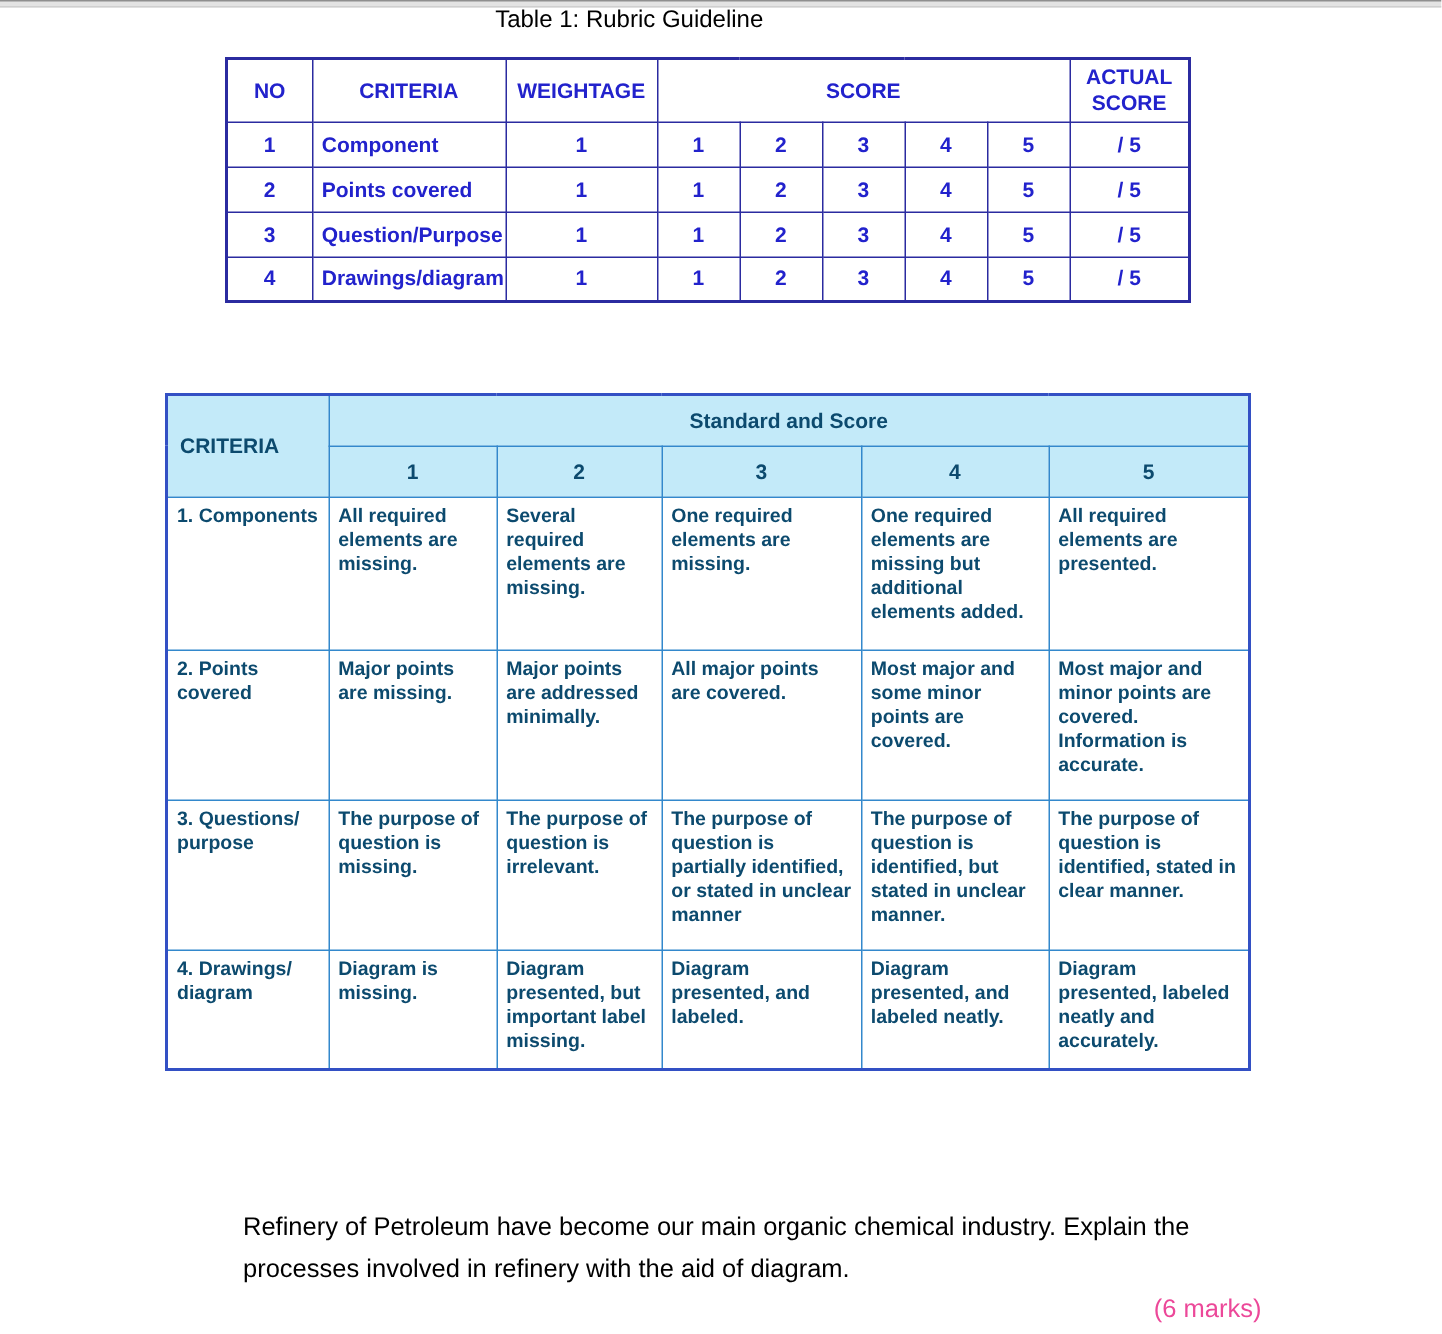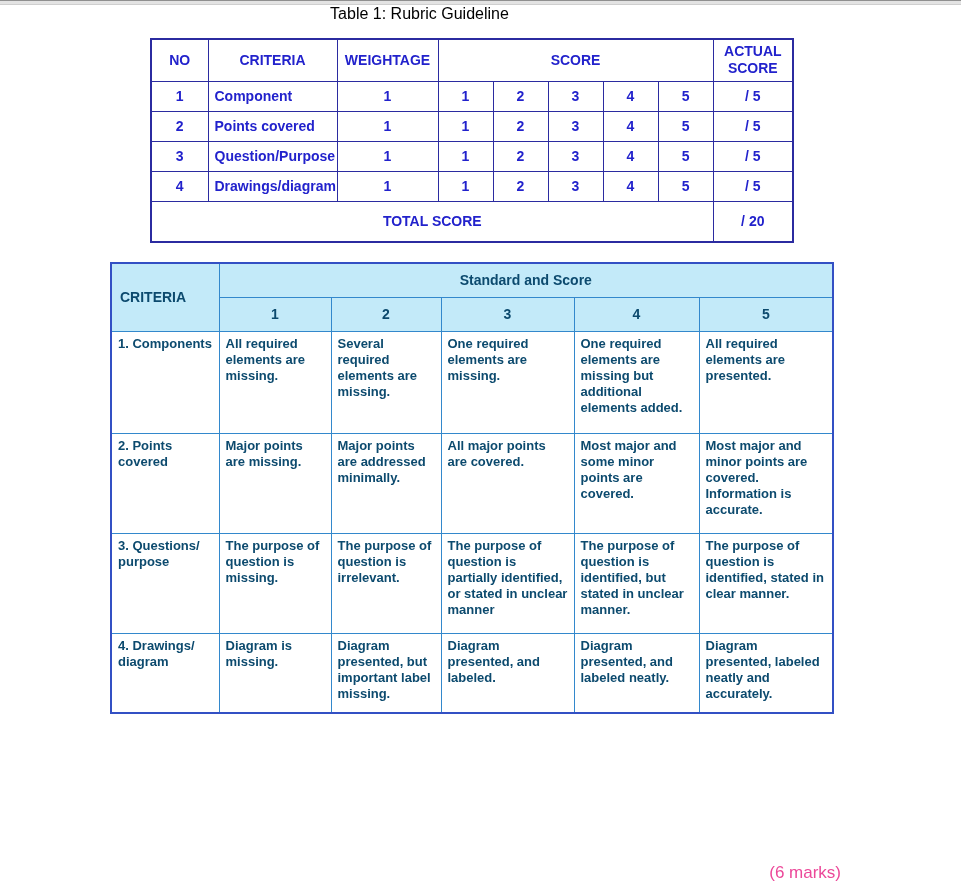--- a/index.html
+++ b/index.html
@@ -132,24 +132,20 @@
       <td>4</td>
       <td class="criteria-cell">Drawings/diagram</td>
       <td>1</td>
       <td>1</td>
       <td>2</td>
       <td>3</td>
       <td>4</td>
       <td>5</td>
       <td>/ 5</td>
     </tr>
-    <tr class="h-total">
-      <td colspan="8">TOTAL SCORE</td>
-      <td>/ 20</td>
-    </tr>
   </tbody>
 </table>
 
 <table class="standard">
   <colgroup>
     <col style="width:108px">
       <col style="width:112px">
       <col style="width:110px">
     <col style="width:133px">
       <col style="width:125px">
@@ -196,15 +192,17 @@
       <td>Diagram is missing.</td>
       <td>Diagram presented, but important label missing.</td>
       <td>Diagram presented, and labeled.</td>
       <td>Diagram presented, and labeled neatly.</td>
       <td>Diagram presented, labeled neatly and accurately.</td>
     </tr>
   </tbody>
 </table>
 
 <div class="question">
+  <div>Refinery of Petroleum have become our main organic chemical industry. Explain the</div>
+  <div>processes involved in refinery with the aid of diagram.</div>
 </div>
 
 <div class="marks">(6 marks)</div>
 
 </body></html>

